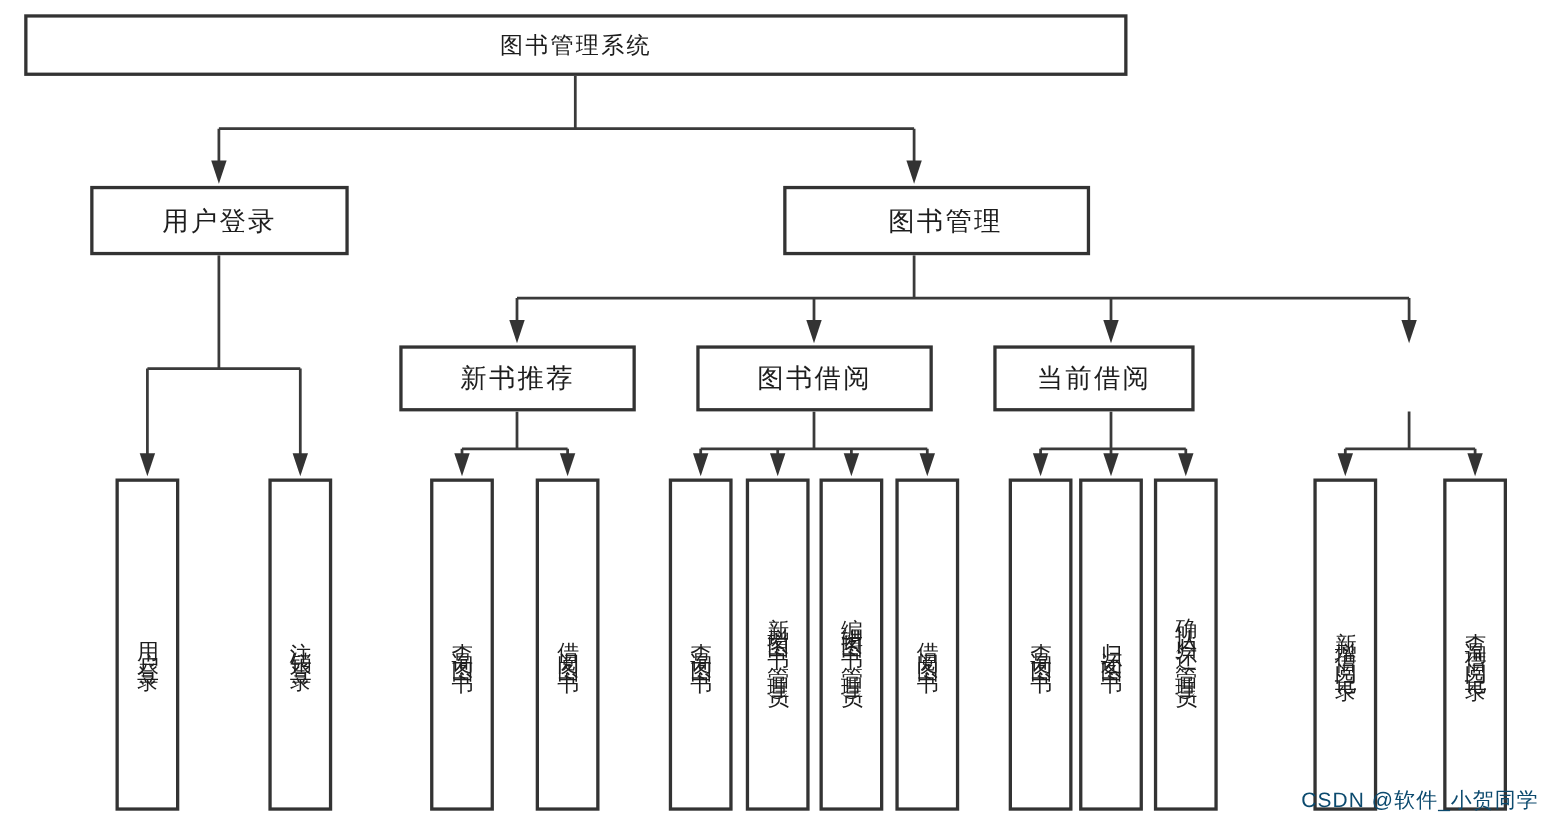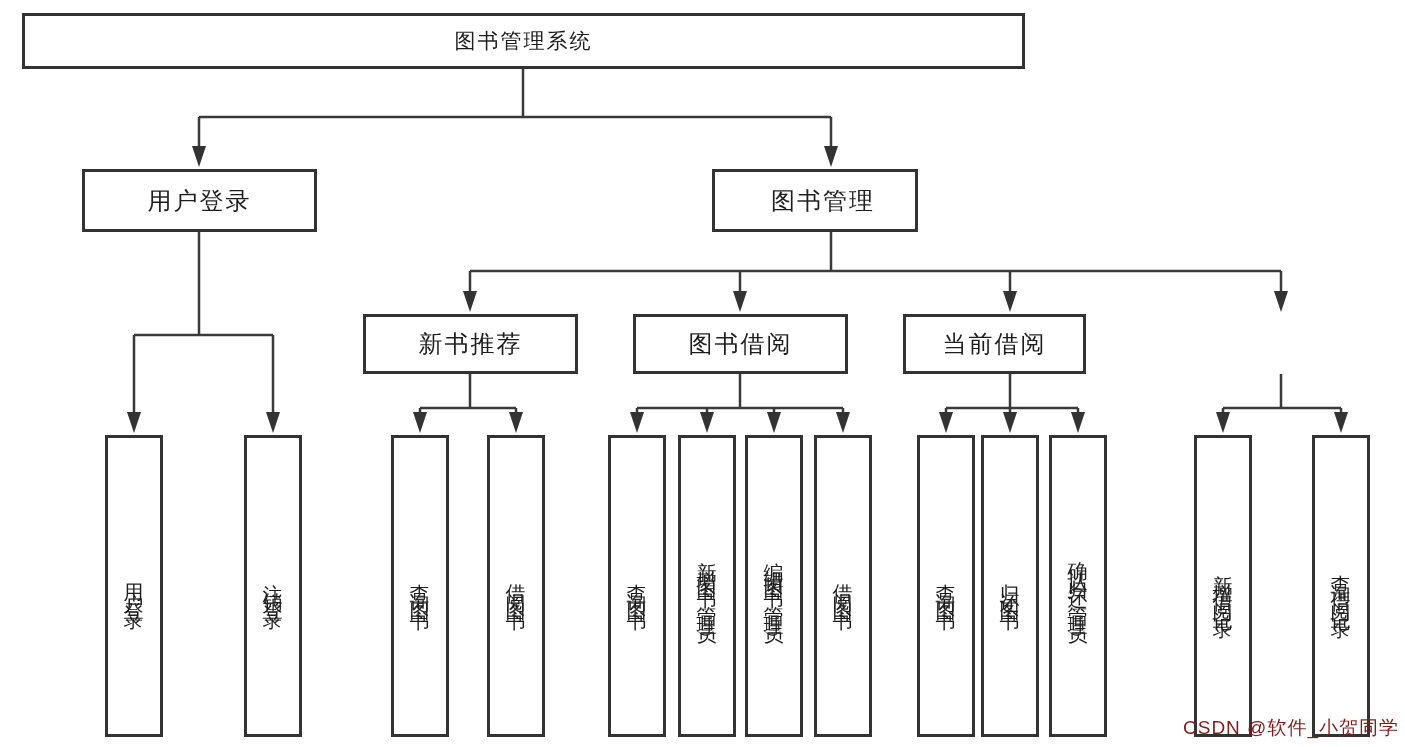--- a/index.html
+++ b/index.html
@@ -11,39 +11,39 @@
   svg.connectors{position:absolute;left:0;top:0;width:1405px;height:747px;}
   .box{
     position:absolute;box-sizing:border-box;background:#ffffff;
     border:3px solid #333333;display:flex;align-items:center;justify-content:center;
   }
   .root{left:22px;top:13px;width:1003px;height:56px;font-size:21px;}
   .l2,.l3{font-size:24px;}
   .l2{top:169px;height:63px;}
   .l3{top:314px;height:60px;}
   .n-user-login{left:82px;width:235px;}
-  .n-book-mgmt{left:712px;width:206px;padding-left:16px;}
+  .n-book-mgmt{left:712px;width:279px;padding-left:16px;}
   .n-newbook{left:363px;width:215px;}
   .n-borrowing{left:633px;width:215px;}
   .n-current{left:903px;width:183px;}
   .n-records{left:1174px;width:215px;}
   .leaf{top:435px;width:58px;height:302px;font-size:20px;}
   .leaf .label{
     writing-mode:vertical-rl;text-orientation:mixed;
     letter-spacing:9px;line-height:1;white-space:nowrap;
   }
   .h-label{letter-spacing:2px;}
   .lf1{left:105px;}  .lf2{left:244px;}
   .lf3{left:391px;}  .lf4{left:487px;}
   .lf5{left:608px;}  .lf6{left:678px;}  .lf7{left:745px;}  .lf8{left:814px;}
   .lf9{left:917px;}  .lf10{left:981px;} .lf11{left:1049px;}
   .lf12{left:1194px;}.lf13{left:1312px;}
   .watermark{
     position:absolute;left:1183px;top:715px;font-size:19px;
-    color:#7f1d1d;letter-spacing:1px;white-space:nowrap;
+    color:#0c4a6e;letter-spacing:1px;white-space:nowrap;
   }
 </style>
 </head>
 <body>
 
 <div class="canvas">
 
   <svg class="connectors" viewBox="0 0 1405 747" xmlns="http://www.w3.org/2000/svg">
     <g stroke="#3a3a3a" stroke-width="2.5" fill="none">
 

